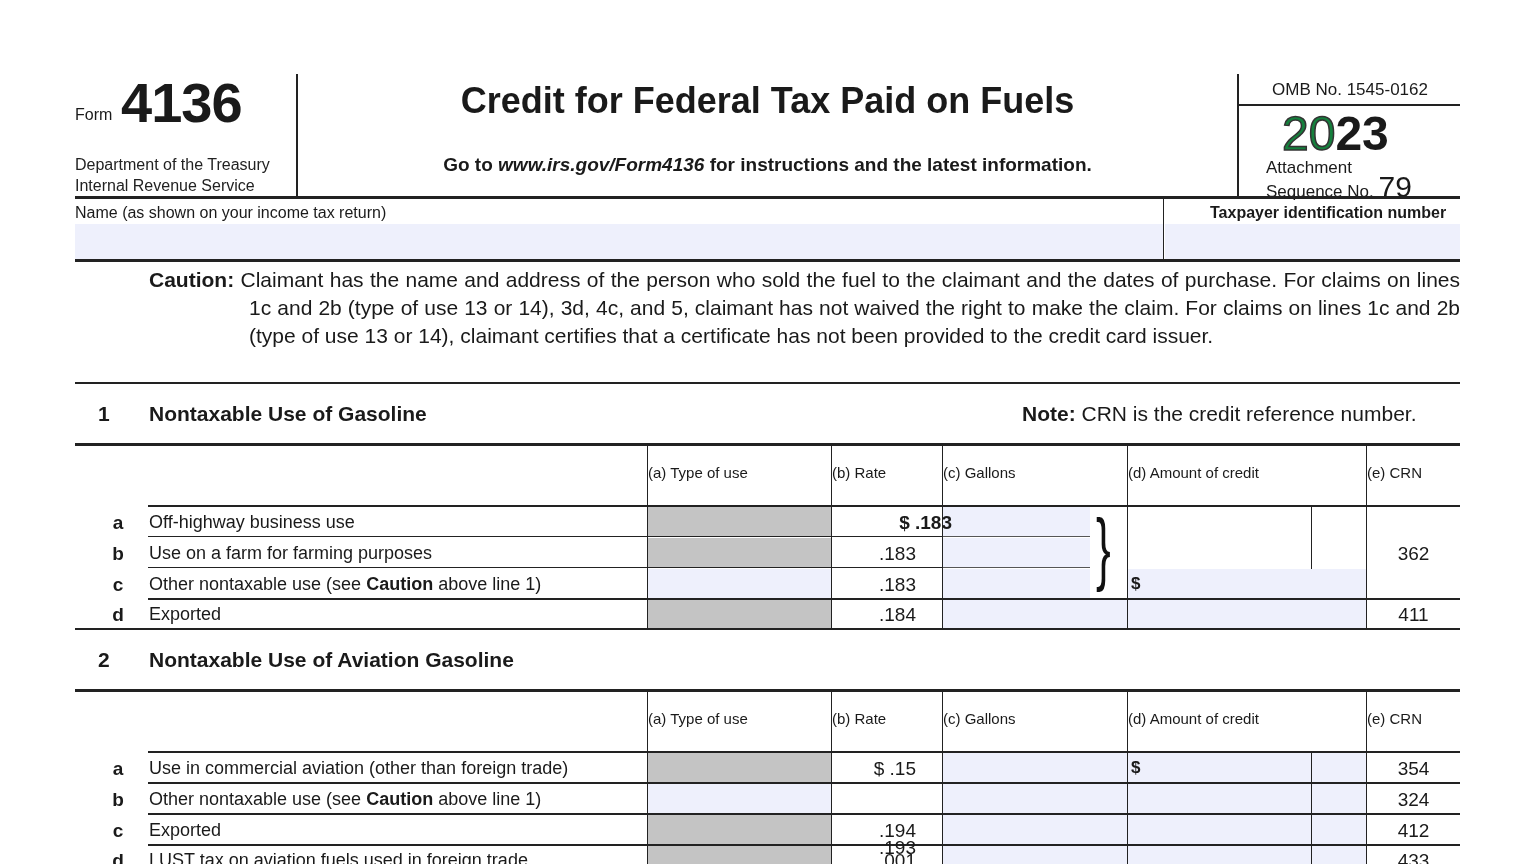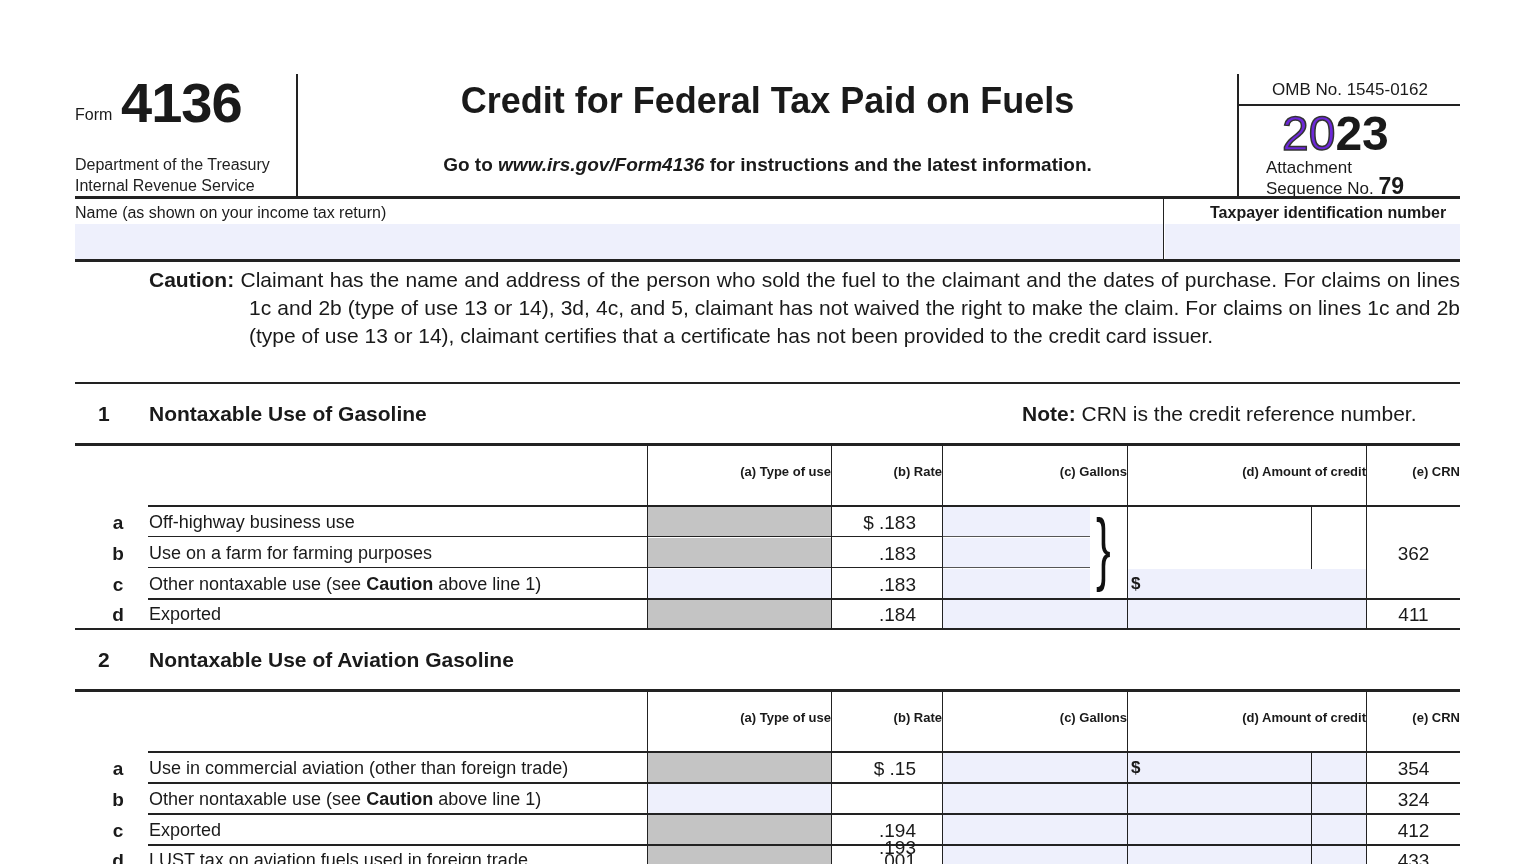--- a/index.html
+++ b/index.html
@@ -12,41 +12,41 @@
 
   
   .form-label { left: 75px; top: 106px; font-size: 16px; }
   .form-number { left: 121px; top: 70px; font-size: 56px; font-weight: bold; letter-spacing: -1px; }
   .dept { left: 75px; top: 154px; font-size: 16px; line-height: 21px; color: #222; }
   .title { left: 300px; width: 935px; top: 80px; text-align: center; font-size: 36px; font-weight: bold; }
   .subtitle { left: 300px; width: 935px; top: 154px; text-align: center; font-size: 19px; font-weight: bold; }
   .subtitle i { font-style: italic; }
   .omb { left: 1240px; width: 220px; top: 80px; text-align: center; font-size: 17px; }
   .year { left: 1282px; top: 108px; font-size: 48px; font-weight: bold; line-height: 52px; }
-  .year .outline { color: #6d28d9; -webkit-text-stroke: 1.5px #333; font-weight: normal; }
+  .year .outline { color: #15803d; -webkit-text-stroke: 1.5px #333; font-weight: normal; }
   .attach { left: 1266px; top: 158px; font-size: 17px; line-height: 19px; }
-  .attach .seq { font-size: 23px; font-weight: bold; }
+  .attach .seq { font-size: 30px; font-weight: normal; }
 
   
   .name-label { left: 75px; top: 204px; font-size: 16px; }
   .tin-label { left: 1174px; top: 204px; font-size: 16px; font-weight: bold; margin-left: 36px; }
   .fill { background: #eef0fc; }
   .name-field { left: 75px; top: 224px; width: 1088px; height: 36px; border: none; }
   .tin-field { left: 1165px; top: 224px; width: 295px; height: 36px; border: none; }
 
   
   .caution { left: 149px; top: 266px; width: 1311px; font-size: 21px; line-height: 28px; text-align: justify; }
   .caution b { font-weight: bold; }
   .caution-body { padding-left: 100px; text-indent: -100px; }
 
   
   .sec-num { font-size: 21px; font-weight: bold; }
   .sec-title { font-size: 21px; font-weight: bold; }
   .note { font-size: 21px; }
-  .col-head { font-size: 13px; font-weight: bold; text-align: right; }
+  .col-head { font-size: 15px; font-weight: normal; text-align: left; }
   .row-letter { font-size: 19px; font-weight: bold; width: 20px; text-align: center; }
   .row-desc { font-size: 18px; }
   .row-desc b { font-weight: bold; }
   .rate { font-size: 19px; text-align: right; }
   .crn { font-size: 19px; text-align: center; }
   .grey { background: #c4c4c4; }
   .dollar { font-size: 17px; font-weight: bold; }
   input.cell { border: none; outline: none; background: #eef0fc; position: absolute; font-family: "Liberation Sans", sans-serif; font-size: 16px; padding: 0 4px; }
   .brace { font-size: 80px; font-weight: 100; line-height: 80px; transform: scaleX(0.55); color: #111; }
 </style>
@@ -126,21 +126,21 @@
 <div class="hline" style="left:148px; top:536px; width:795px; height:1px;"></div>
 <div class="hline" style="left:943px; top:536px; width:147px; height:1px; background:#555;"></div>
 <div class="hline" style="left:148px; top:567px; width:795px; height:1px;"></div>
 <div class="hline" style="left:943px; top:567px; width:147px; height:1px; background:#555;"></div>
 <div class="hline" style="left:148px; top:598px; width:1312px; height:2px;"></div>
 <div class="vline" style="left:942px; top:506px; width:1px; height:123px;"></div>
 <div class="hline" style="left:75px; top:628px; width:1385px; height:2px;"></div>
 
 <div class="abs row-letter" style="left:108px; top:512px;">a</div>
 <div class="abs row-desc" style="left:149px; top:512px;"><span>Off-highway business use</span></div>
-<div class="abs rate" style="left:832px; width:84px; top:512px;">$ .183</div>
+<div class="abs rate" style="left:868px; width:84px; top:512px;font-weight:bold;">$ .183</div>
 
 <div class="abs row-letter" style="left:108px; top:543px;">b</div>
 <div class="abs row-desc" style="left:149px; top:543px;text-align:right;"><span>Use on a farm for farming purposes</span></div>
 <div class="abs rate" style="left:832px; width:84px; top:543px;">.183</div>
 <div class="abs crn" style="left:1367px; width:93px; top:543px;">362</div>
 
 <div class="abs row-letter" style="left:108px; top:574px;">c</div>
 <div class="abs row-desc" style="left:149px; top:574px;"><span>Other nontaxable use (see </span><b>Caution</b><span> above line 1)</span></div>
 <div class="abs rate" style="left:832px; width:84px; top:574px;">.183</div>
 

